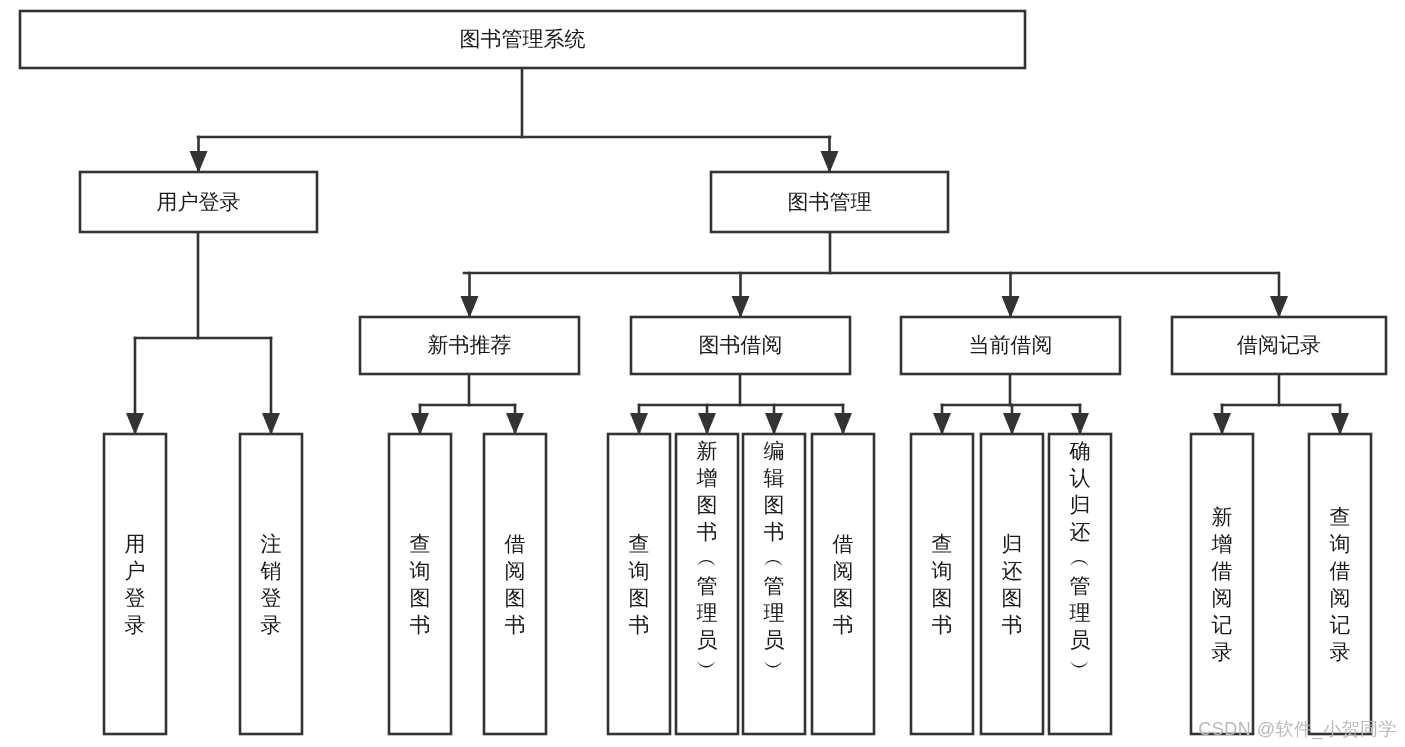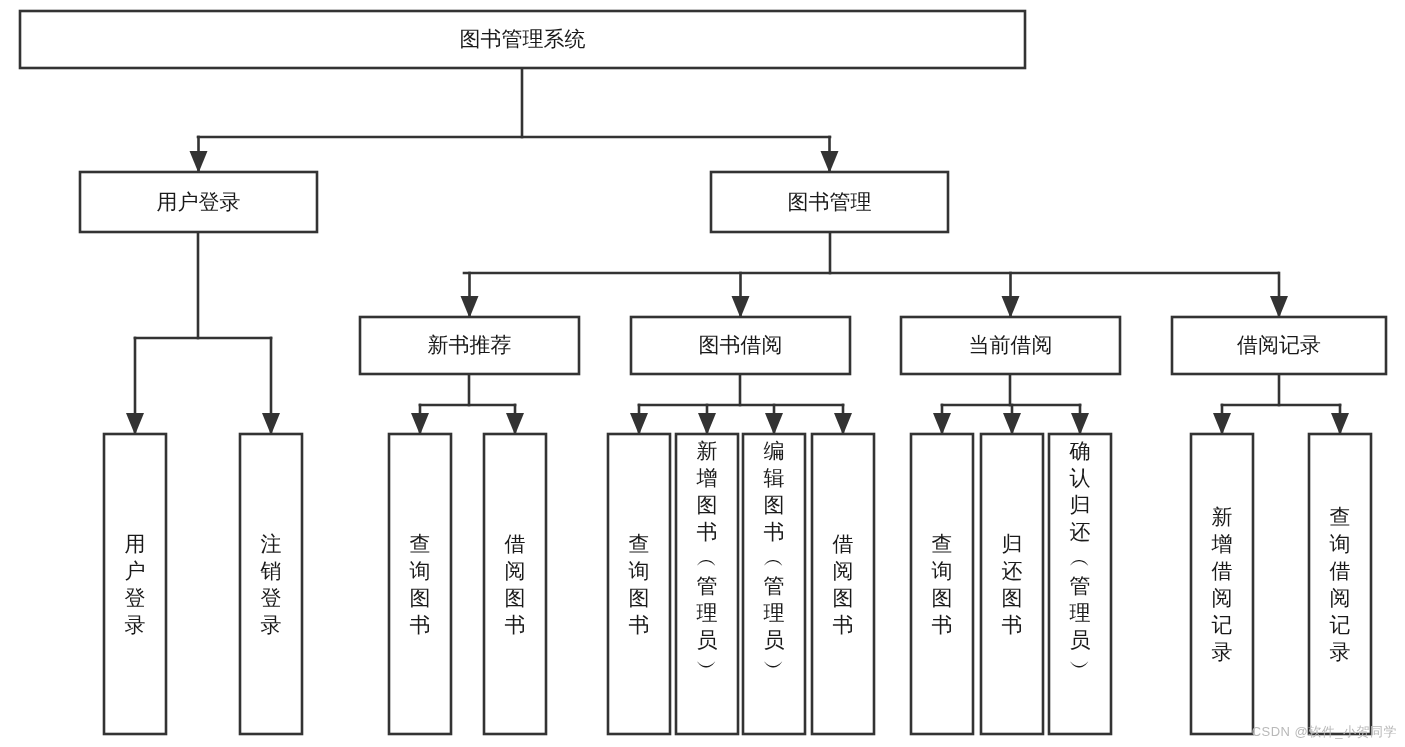--- a/index.html
+++ b/index.html
@@ -51,21 +51,21 @@
   }
   .arrow-head {
     fill: #333333;
     stroke: none;
   }
   .watermark {
     position: absolute;
     right: 8px;
     bottom: 6px;
     font-family: "Liberation Sans", "DejaVu Sans", sans-serif;
-    font-size: 13px;
+    font-size: 18px;
     color: #b9b9b9;
     letter-spacing: 0.5px;
     white-space: nowrap;
     user-select: none;
   }
 </style>
 </head>
 <body>
 
 <div id="diagram-root">

